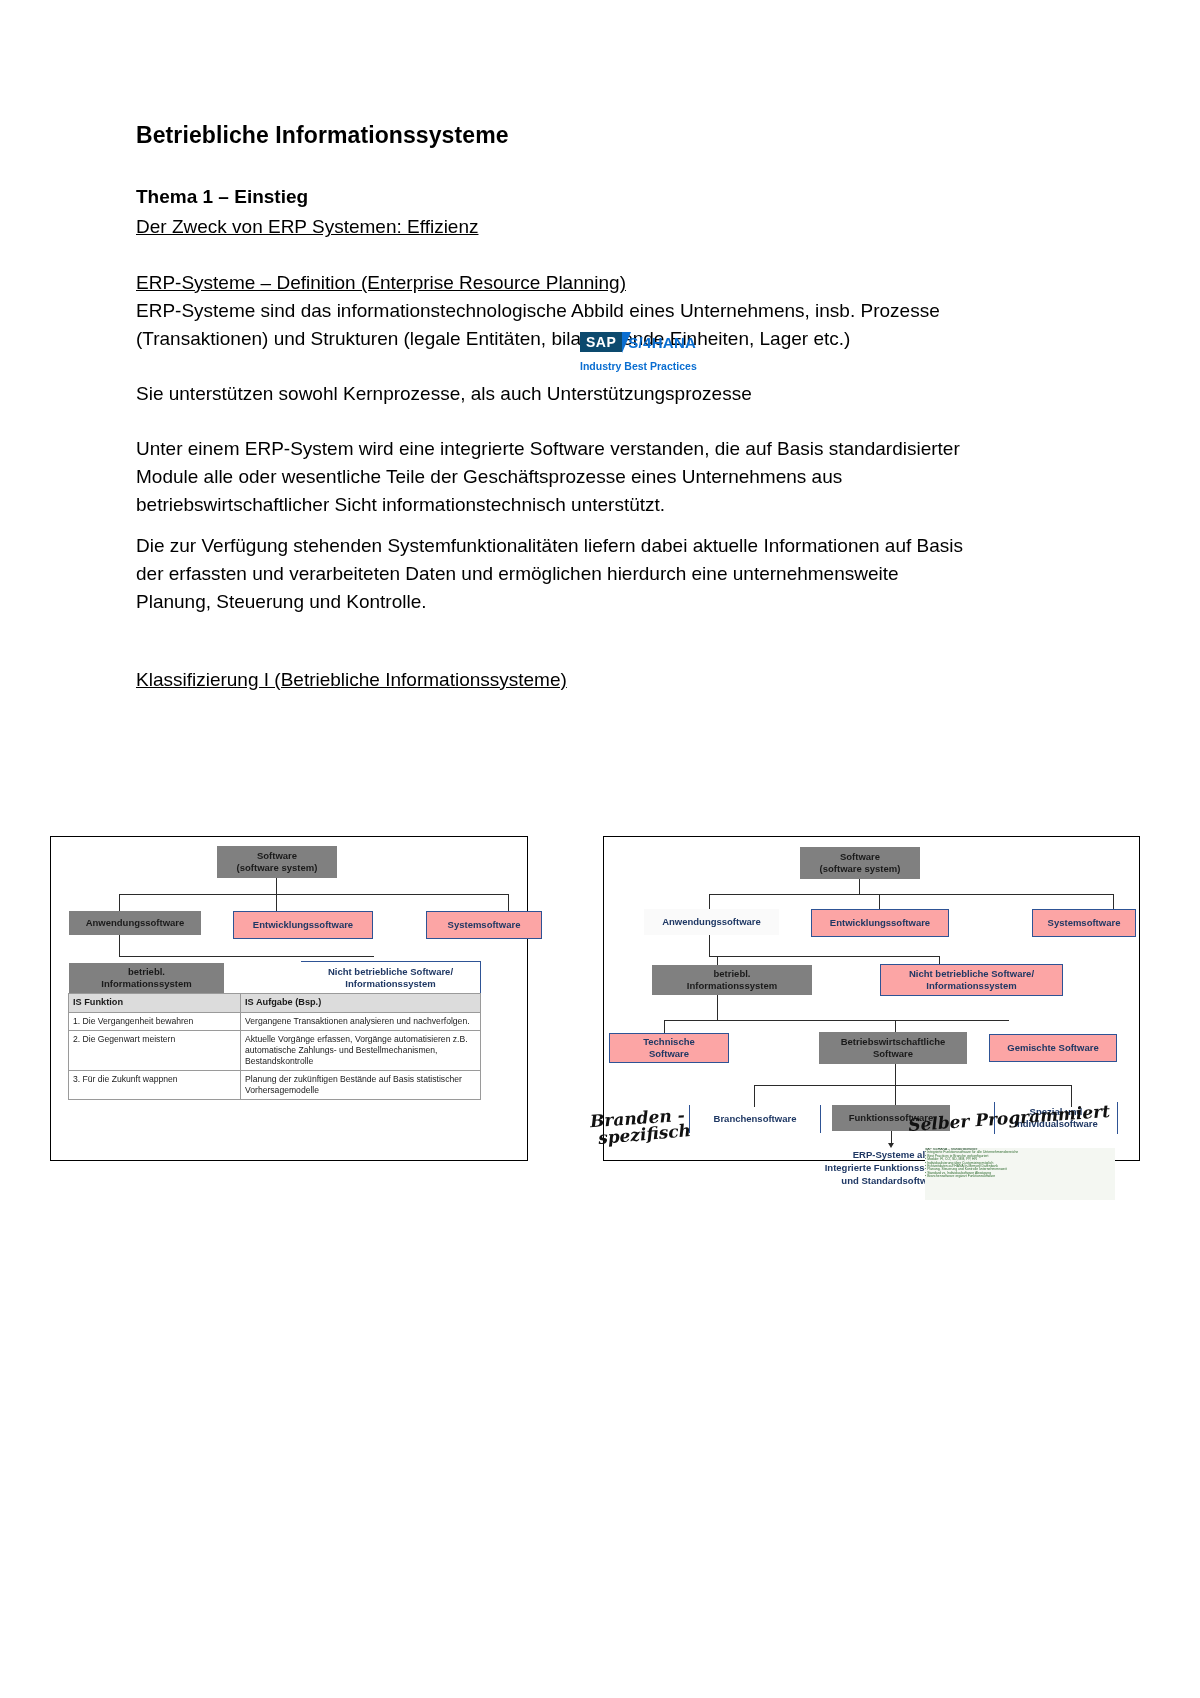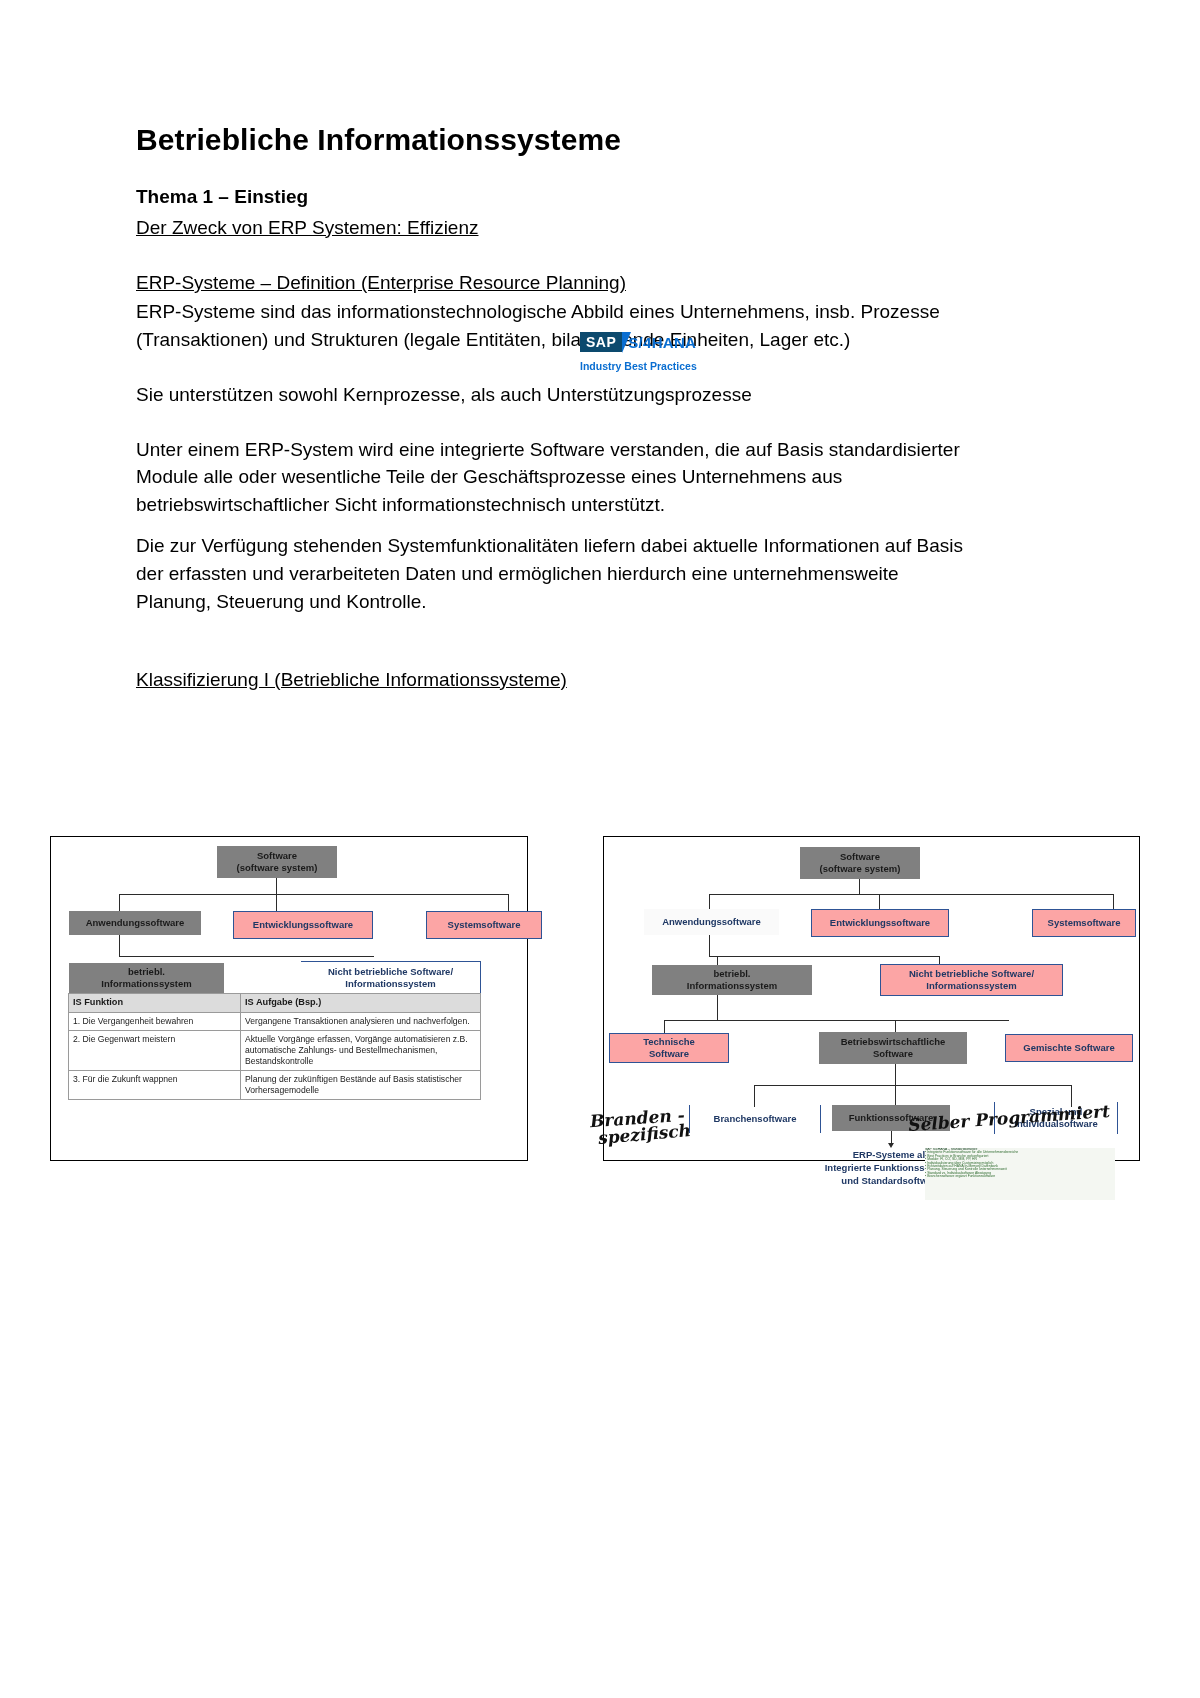--- a/index.html
+++ b/index.html
@@ -9,21 +9,21 @@
     background:#ffffff;
     font-family:"Liberation Sans", sans-serif;
     color:#000;
     position:relative;
     overflow:hidden;
   }
   .page { position:absolute; left:0; top:0; width:1200px; height:1698px; background:#fff; }
   .content { position:absolute; left:136px; top:122px; width:830px; }
 
   h1.doc-title {
-    font-size:30px; font-weight:bold; margin:0 0 26px 0;
+    font-size:23px; font-weight:bold; margin:0 0 34px 0;
     letter-spacing:0.1px; line-height:1.2;
   }
   h2.section-title {
     font-size:19px; font-weight:bold; margin:0 0 4px 0; line-height:1.35;
   }
   .sub-underline {
     font-size:19px; text-decoration:underline; line-height:1.45;
     margin:0 0 1px 0; display:block;
   }
   p.body-text {
@@ -262,21 +262,21 @@
       <div class="ln v" style="left:291px; top:183px; height:16px;"></div>
 
       <div class="node blue" style="left:5px; top:196px; width:120px; height:30px; flex-direction:column;">
         <span>Technische</span>
         <span>Software</span>
       </div>
       <div class="node gray" style="left:215px; top:195px; width:148px; height:32px; flex-direction:column;">
         <span>Betriebswirtschaftliche</span>
         <span>Software</span>
       </div>
-      <div class="node blue" style="left:401px; top:197px; width:128px; height:28px;">
+      <div class="node blue" style="left:385px; top:197px; width:128px; height:28px;">
         <span>Gemischte Software</span>
       </div>
 
       <div class="ln v" style="left:291px; top:227px; height:22px;"></div>
       <div class="ln h" style="left:150px; top:248px; width:318px;"></div>
       <div class="ln v" style="left:150px; top:248px; height:22px;"></div>
       <div class="ln v" style="left:291px; top:248px; height:22px;"></div>
       <div class="ln v" style="left:467px; top:248px; height:22px;"></div>
 
       <div class="node brace" style="left:85px; top:268px; width:132px; height:28px;">

